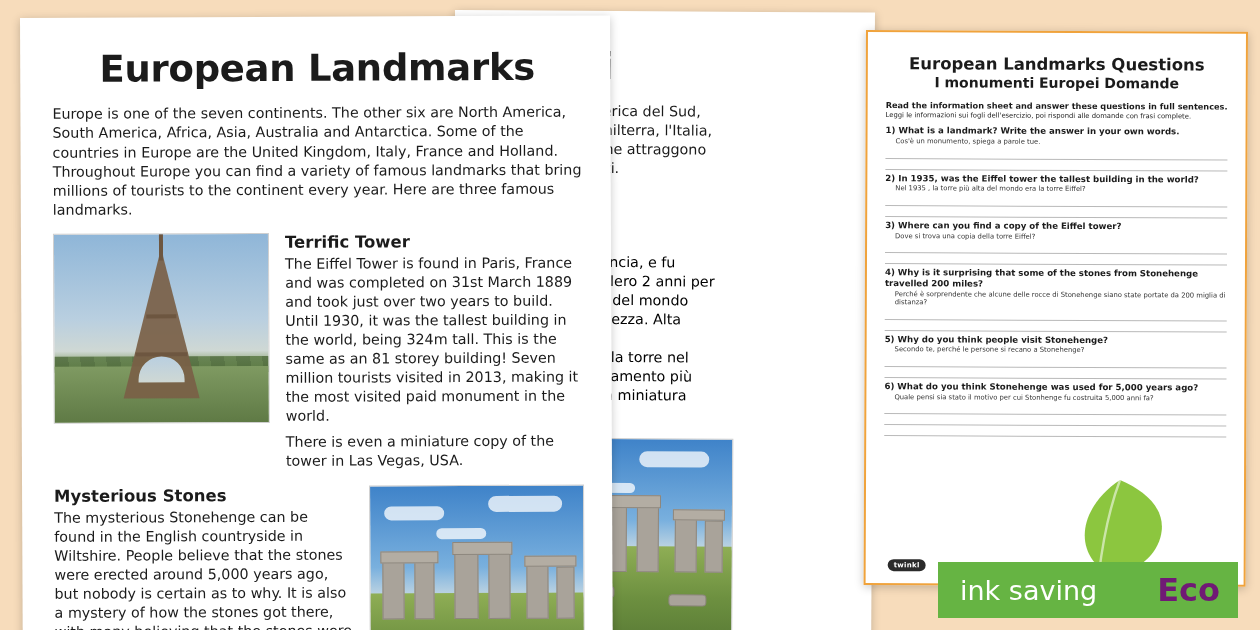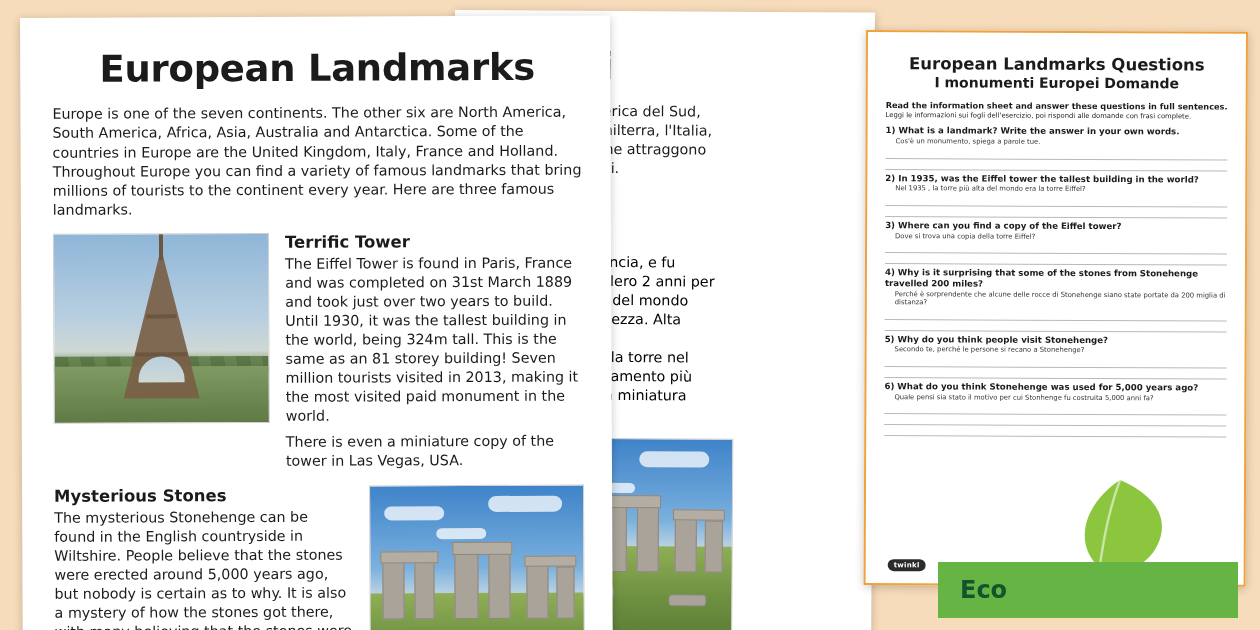--- a/index.html
+++ b/index.html
@@ -175,21 +175,21 @@
     width: 300px; height: 56px;
     background: #66b443;
     display: flex; align-items: center; justify-content: space-between;
     padding: 0 18px 0 22px;
   }
   #eco-badge .ink {
     color: #ffffff; font-size: 27px; font-weight: normal;
     font-family: "DejaVu Sans", sans-serif;
   }
   #eco-badge .eco {
-    color: #14532d; font-size: 24px; font-weight: bold;
+    color: #701a75; font-size: 32px; font-weight: bold;
   }
   #eco-leaf {
     position: absolute; right: 92px; bottom: 50px;
     width: 96px; height: 102px;
   }
 
   
 </style>
 </head>
 <body>
@@ -351,15 +351,16 @@
 
   <div class="twinkl-logo">twinkl</div>
 </div>
 
 <div id="eco-badge">
   <svg id="eco-leaf" viewBox="0 0 100 106">
     <path d="M50 2 C14 26 4 62 22 86 C40 108 82 96 92 62 C100 34 78 14 50 2 Z" fill="#8cc63f"></path>
     <path d="M50 2 C38 34 32 66 28 100" stroke="#ffffff" stroke-width="2.5" fill="none" opacity="0.55"></path>
   </svg>
   <div class="bar">
+    <span class="ink">ink saving</span>
     <span class="eco">Eco</span>
   </div>
 </div>
 
 </body></html>

